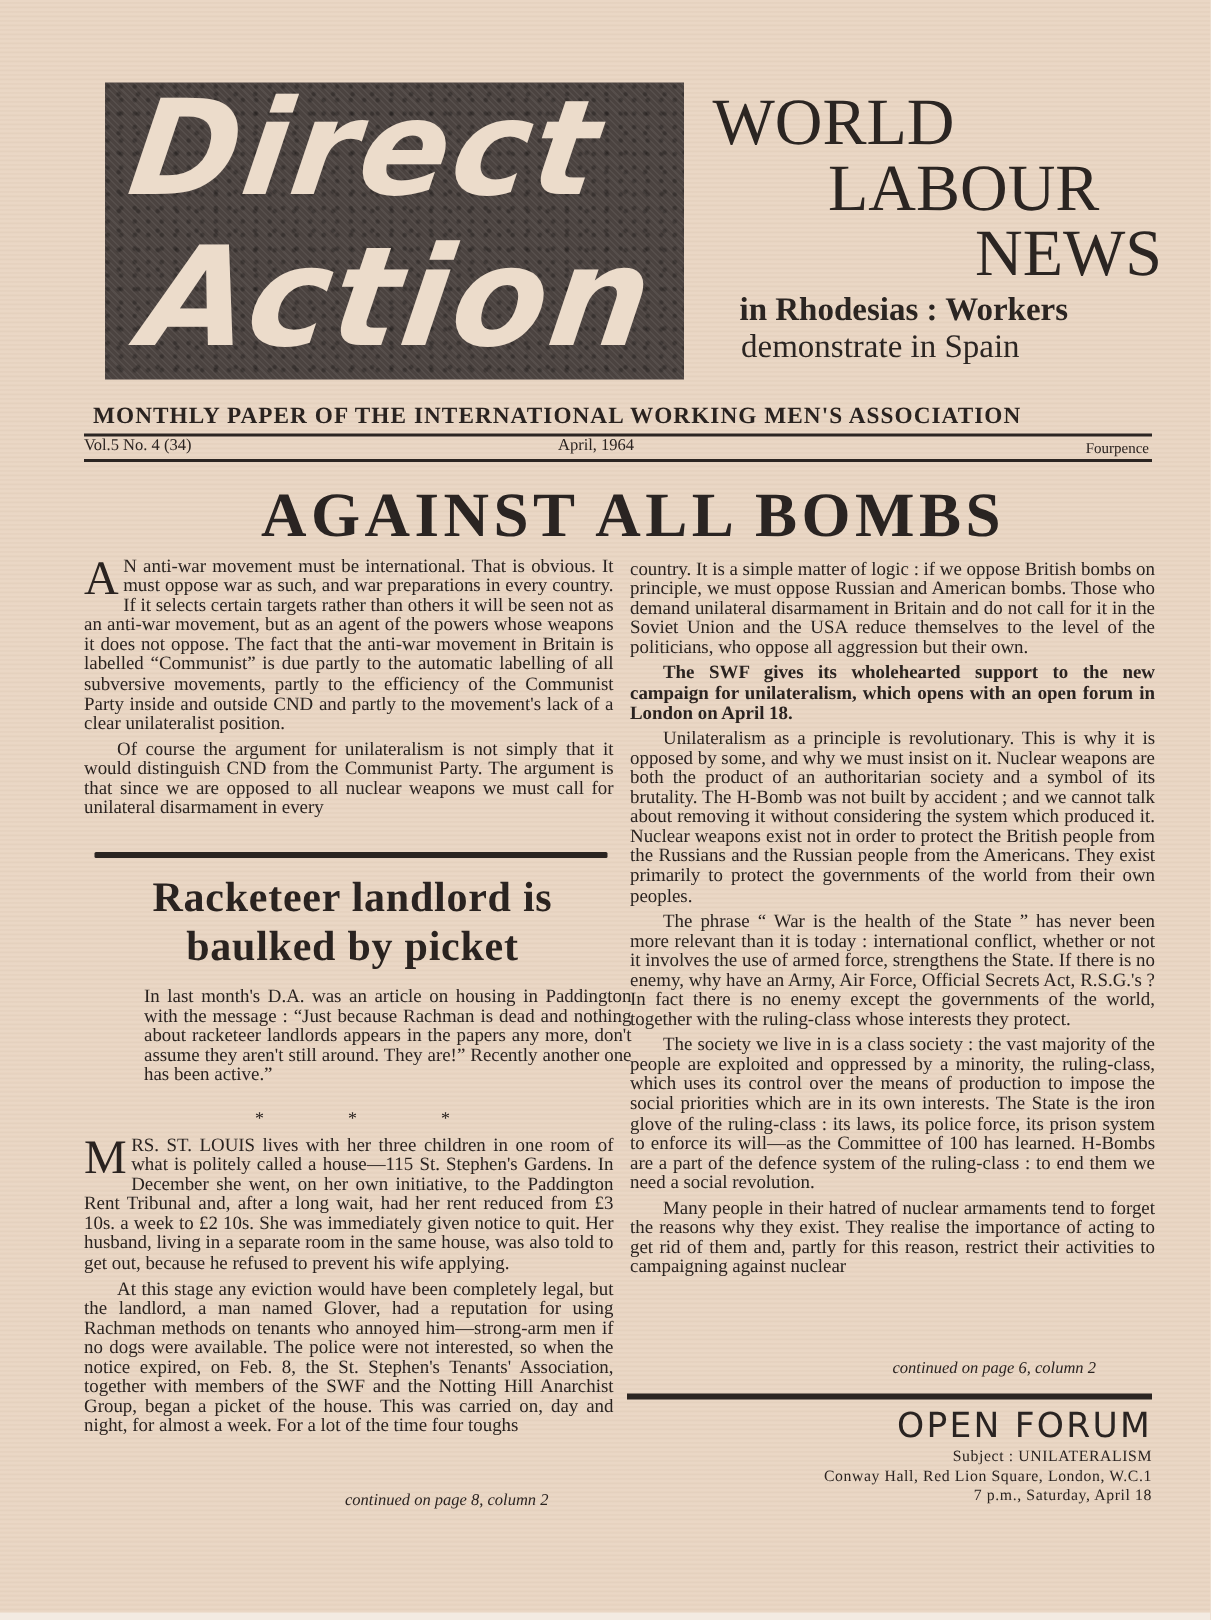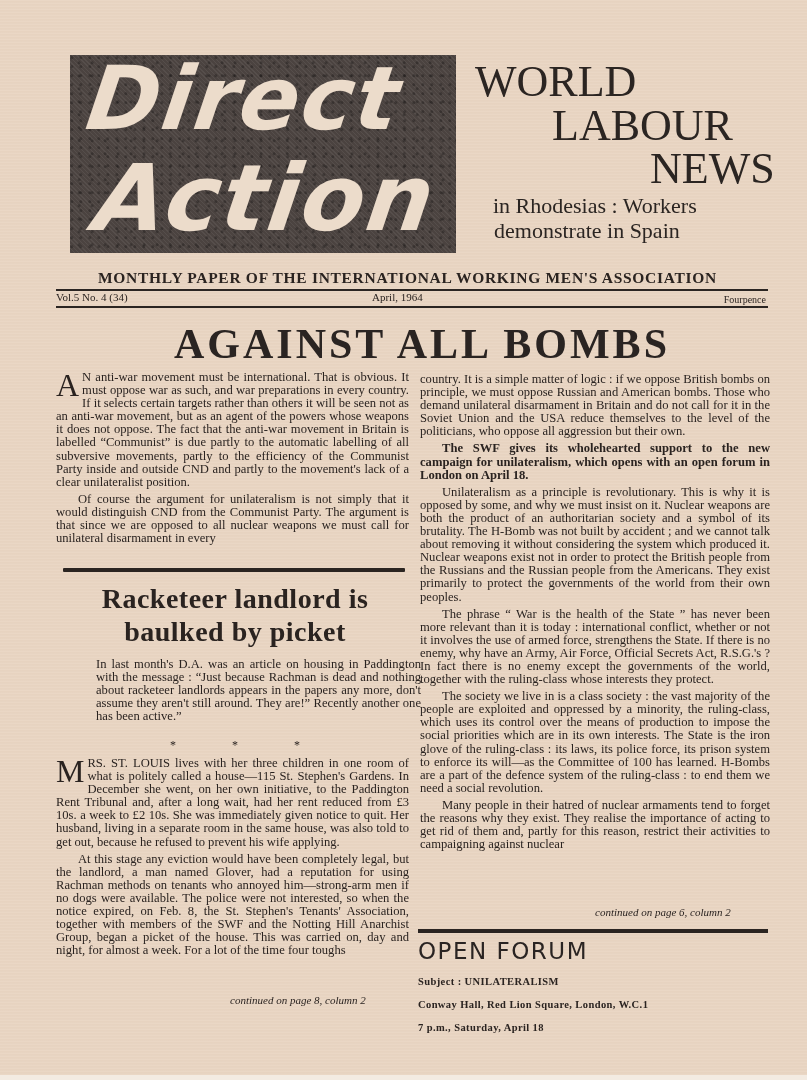--- a/index.html
+++ b/index.html
@@ -36,25 +36,25 @@
   .mw-action { left: 26px; top: 90px; font-size: 92px; }
   .wln { position: absolute; font-family: "Liberation Serif", serif; color: #2b2522; font-size: 44px; line-height: 44px; }
   .wln-1 { left: 475px; top: 60px; }
   .wln-2 { left: 552px; top: 104px; }
   .wln-3 { left: 650px; top: 147px; }
   .inside {
     position: absolute; left: 470px; top: 193px; width: 310px;
     font-size: 22px; line-height: 25px; color: #2b2522;
   }
   .inside .l1 { display:block; padding-left: 0px; }
-  .inside .l2 { display:block; padding-left: 23px; }
+  .inside .l2 { display:block; padding-left: 23px; font-weight: bold; }
   .inside .l3 { display:block; padding-left: 24px; }
   .subtitle {
     position: absolute; left: 62px; top: 269px; width: 705px;
-    font-size: 15.5px; font-weight: bold; letter-spacing: 0.7px; white-space: nowrap; margin-left: 36px;
+    font-size: 15.5px; font-weight: bold; letter-spacing: 0.7px; white-space: nowrap;
   }
   .rule-top { position: absolute; left: 56px; top: 289px; width: 712px; height: 2px; background: #2b2522; }
   .rule-top2 { position: absolute; left: 56px; top: 306px; width: 712px; height: 2px; background: #2b2522; }
   .dateline { position: absolute; left: 56px; top: 291px; width: 712px; height: 26px; font-size: 11px; }
   .dateline .vol { position: absolute; left: 0; top: 0; }
   .dateline .date { position: absolute; left: 316px; top: 0; }
   .dateline .price { position: absolute; right: 2px; top: 3px; font-size: 10px; }
   .headline {
     position: absolute; left: 160px; top: 320px; width: 510px; text-align: right;
     font-size: 42px; font-weight: bold; letter-spacing: 3px; color: #2a2422;
@@ -72,23 +72,23 @@
     font-size: 28px; font-weight: bold; line-height: 33px; letter-spacing: 0.5px;
   }
   .intro { position: absolute; left: 96px; top: 658px; width: 325px; font-size: 12.6px; line-height: 13.1px; text-align: justify; }
   .stars { position: absolute; left: 60px; top: 738px; width: 350px; font-size: 12px; }
   .stars span { position: absolute; top: 0; }
   .col-left2 { left: 56px; top: 757px; width: 353px; }
   .cont { position: absolute; font-style: italic; font-size: 11px; }
   .cont-left { left: 230px; top: 994px; }
   .cont-right { left: 595px; top: 906px; }
   .rule-forum { position: absolute; left: 418px; top: 929px; width: 350px; height: 4px; background: #2b2522; }
-  .forum { position: absolute; left: 418px; top: 937px; width: 350px; text-align: left; }
+  .forum { position: absolute; left: 418px; top: 937px; width: 350px; text-align: right; }
   .forum-title { font-family: "DejaVu Sans", sans-serif; font-size: 23px; letter-spacing: 1.5px; color: #2a2422; line-height: 28px; }
-  .forum-line { font-size: 10.5px; font-weight: bold; line-height: 13px; letter-spacing: 0.4px; margin-top: 10px; }
+  .forum-line { font-size: 10.5px; font-weight: normal; line-height: 13px; letter-spacing: 0.4px; }
   .bold-notice { font-weight: bold; }
 </style>
 </head>
 <body>
 
 <div class="paper">
 
   <div class="masthead-block">
     <span class="masthead-word mw-direct">Direct</span>
     <span class="masthead-word mw-action">Action</span>

